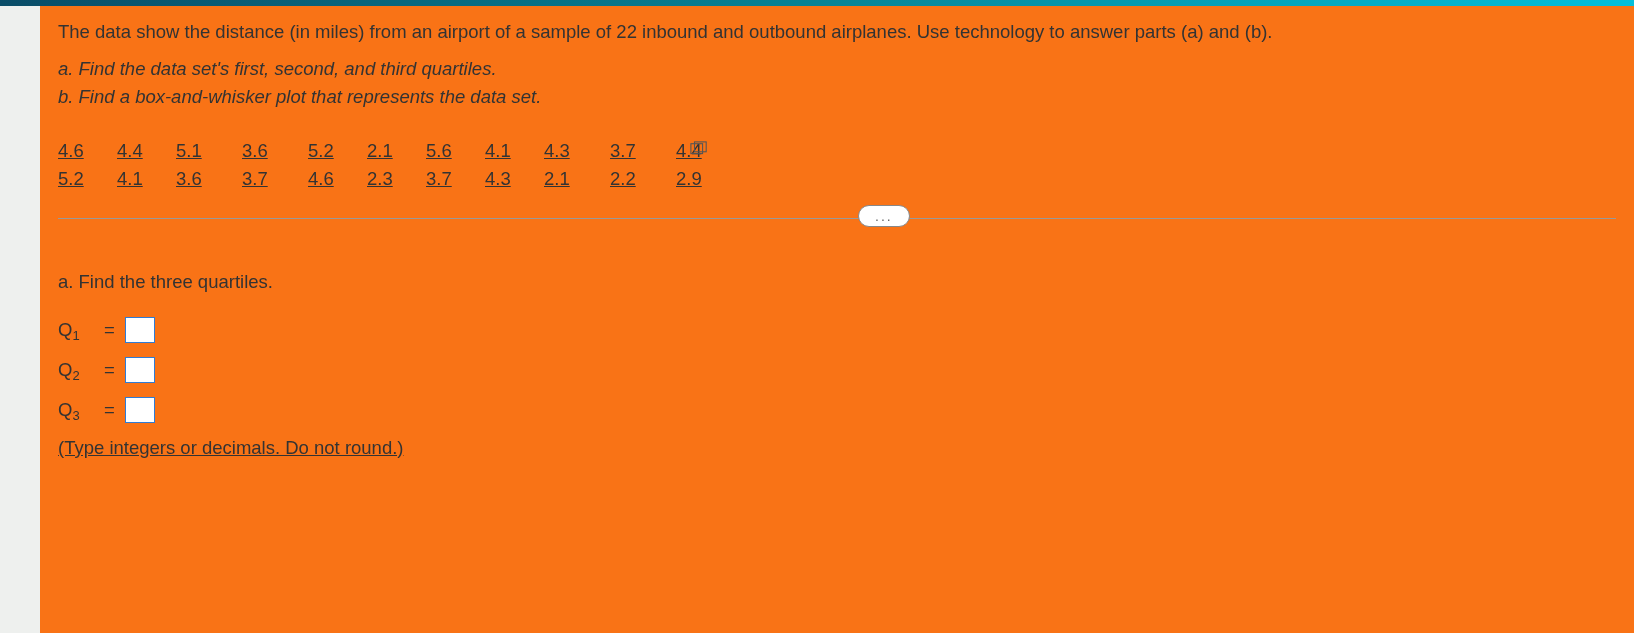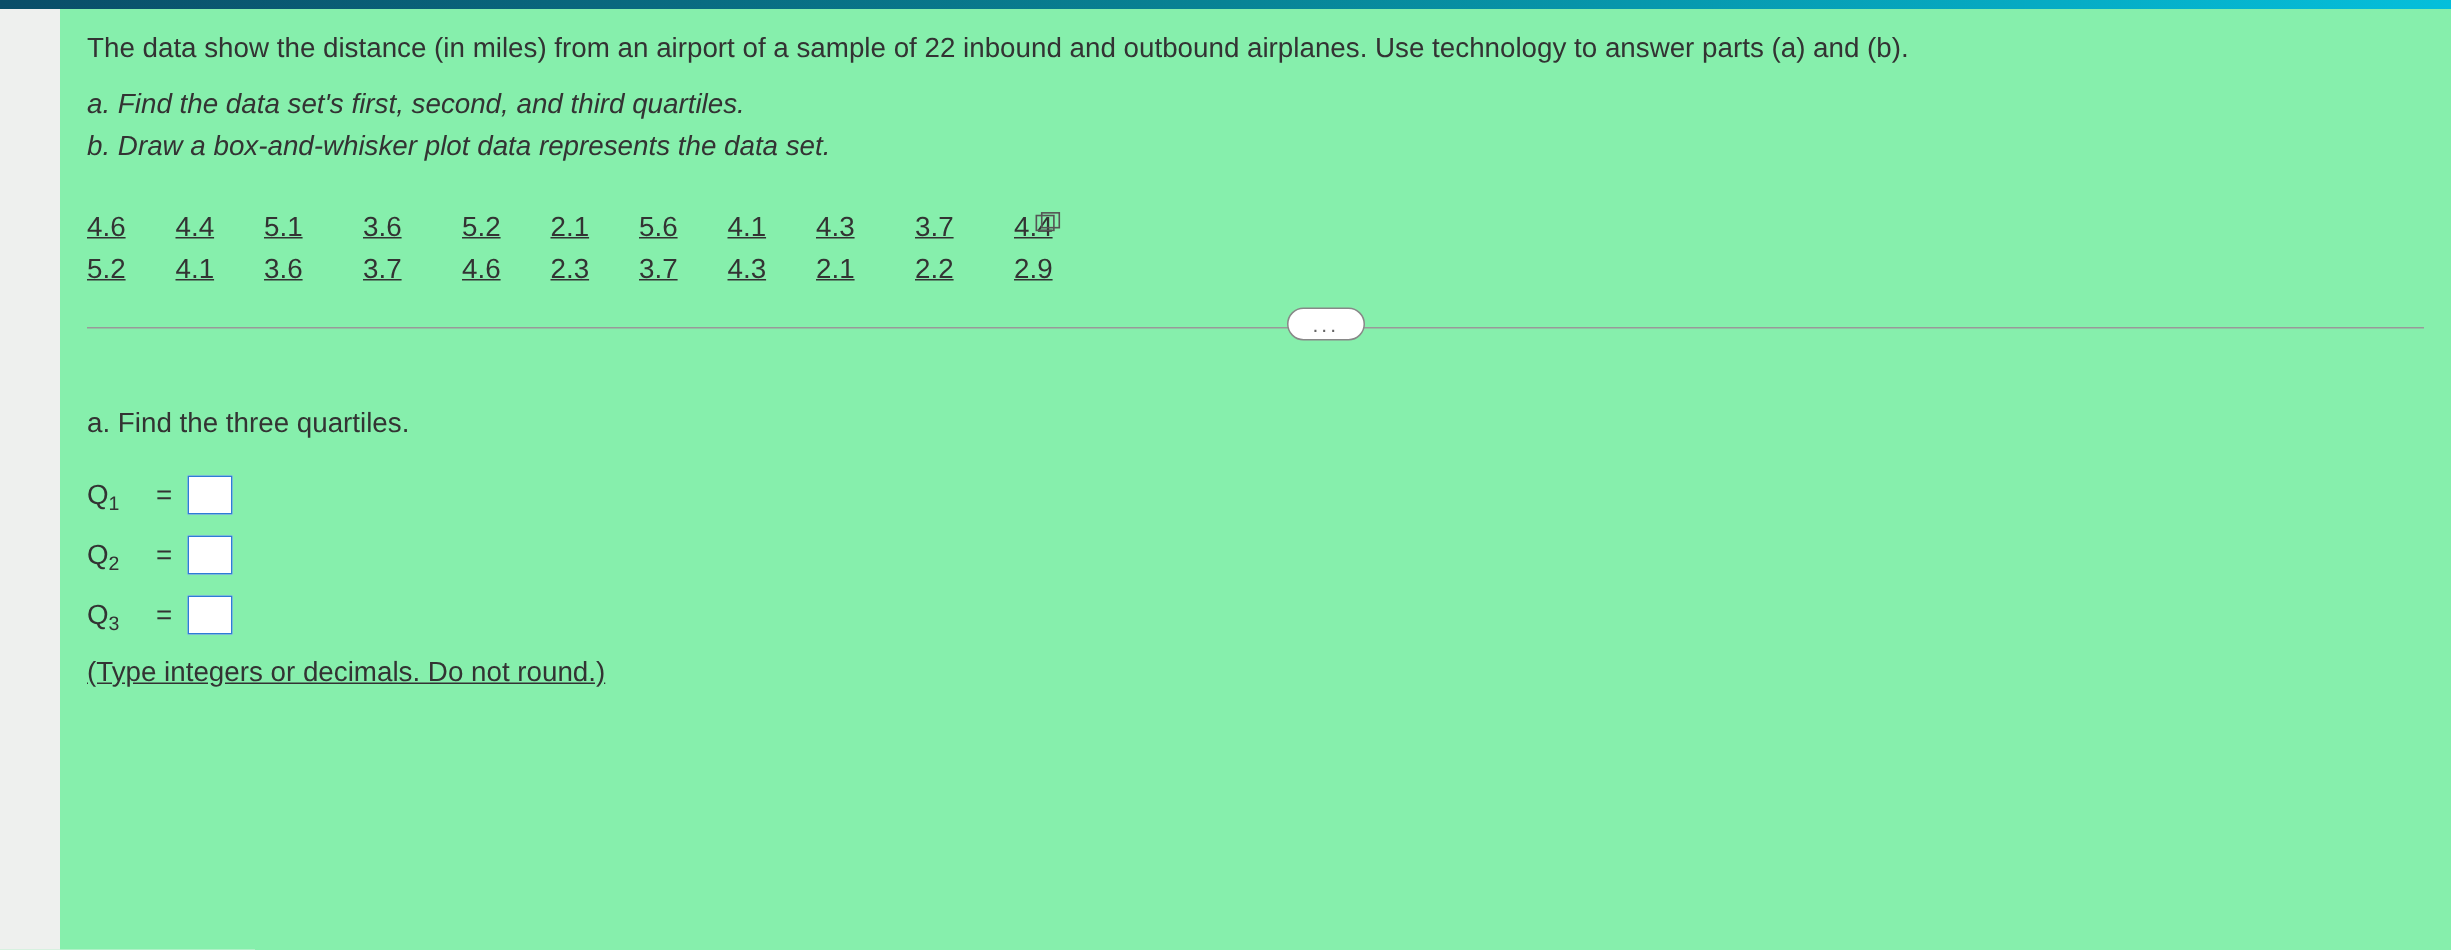--- a/index.html
+++ b/index.html
@@ -13,21 +13,21 @@
       width: 1634px;
       height: 633px;
       overflow: hidden;
     }
     .top-bar {
       width: 100%;
       height: 6px;
       background: linear-gradient(to right, #0a4d68, #088395, #05bfdb);
     }
     .content {
-      background: #86efac;
+      background: #f97316;
       margin-left: 40px;
       padding: 12px 18px 18px 18px;
       height: calc(100% - 6px);
       position: relative;
     }
     .problem-text {
       color: #333;
       font-size: 18.5px;
       line-height: 1.55;
       margin-bottom: 6px;
@@ -154,21 +154,21 @@
 
 <div class="top-bar"></div>
 <div class="left-gutter"></div>
 
 <div class="content">
 
   <div class="problem-text">The data show the distance (in miles) from an airport of a sample of 22 inbound and outbound airplanes. Use technology to answer parts (a) and (b).</div>
 
   <div class="sub-parts">
     <div class="part-line">a. Find the data set's first, second, and third quartiles.</div>
-    <div class="part-line">b. Draw a box-and-whisker plot data represents the data set.</div>
+    <div class="part-line">b. Find a box-and-whisker plot that represents the data set.</div>
   </div>
 
   <div class="popup-icon">
     <svg viewBox="0 0 20 16">
       <rect x="1" y="3" width="13" height="11"></rect>
       <rect x="5" y="1" width="13" height="11"></rect>
     </svg>
   </div>
 
   <div class="data-grid">

